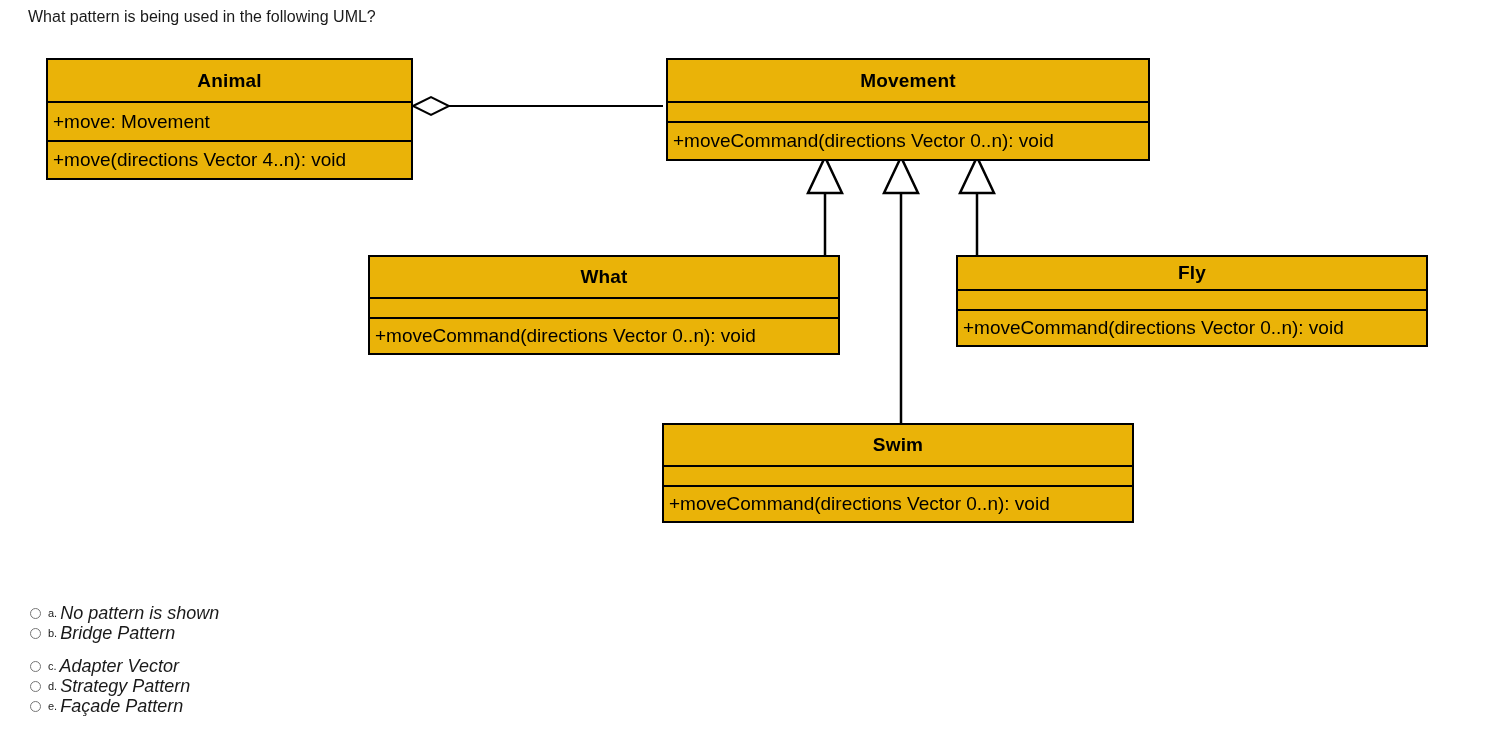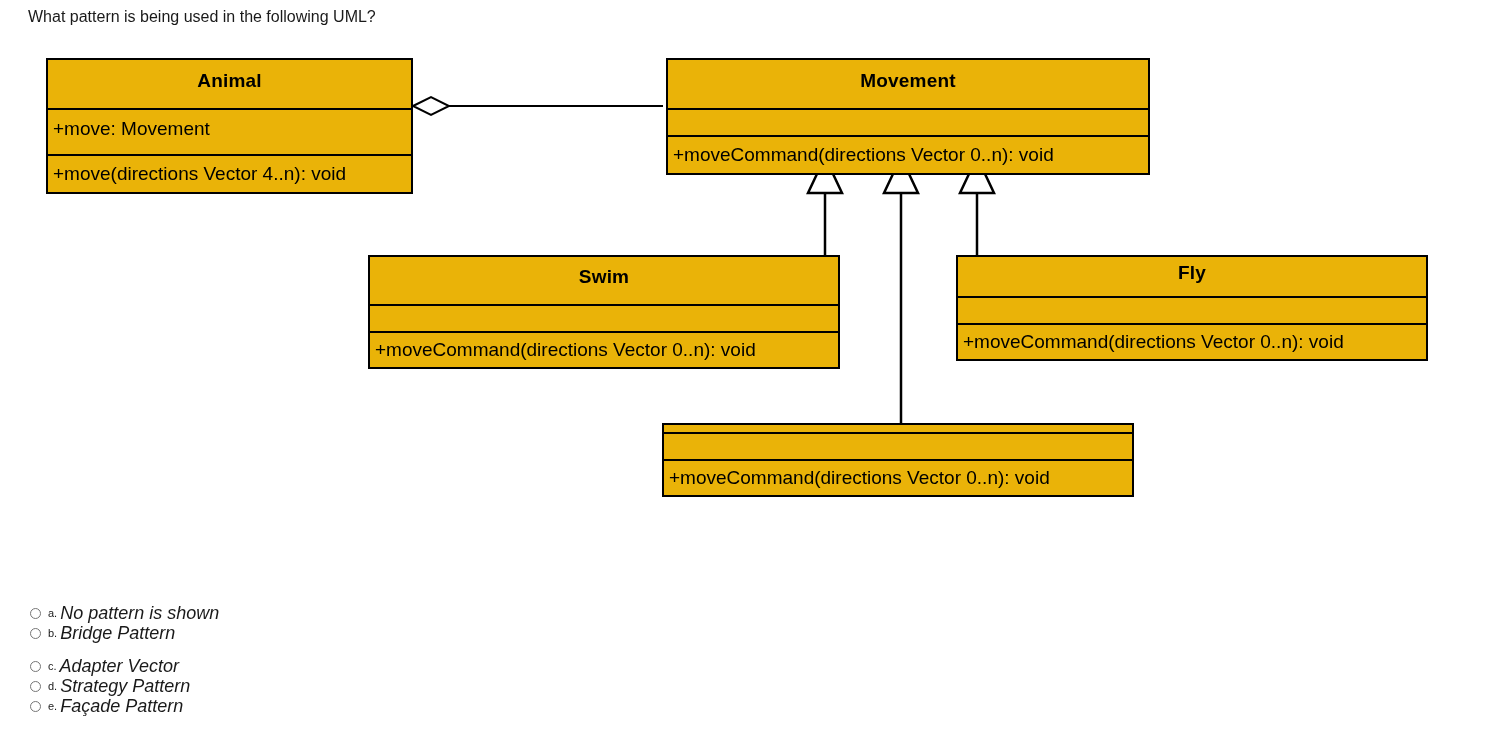--- a/index.html
+++ b/index.html
@@ -61,21 +61,20 @@
     justify-content: center;
   }
   .uml-attrs, .uml-ops {
     box-sizing: border-box;
     border-top: 2px solid #000000;
     font-size: 19px;
     display: flex;
     align-items: center;
     padding-left: 5px;
     white-space: nowrap;
-    margin-top: 7px;
   }
   .uml-attrs.empty {
     height: 20px;
     padding: 0;
   }
 
   
   #class-animal      { left: 46px;  top: 58px;  width: 367px; }
   #class-animal   .uml-name  { height: 41px; }
   #class-animal   .uml-attrs { height: 39px; }
@@ -169,32 +168,33 @@
     <div class="uml-ops">+move(directions Vector 4..n): void</div>
   </div>
 
   <div class="uml-class" id="class-movement">
     <div class="uml-name">Movement</div>
     <div class="uml-attrs empty"></div>
     <div class="uml-ops">+moveCommand(directions Vector 0..n): void</div>
   </div>
 
   <div class="uml-class" id="class-walk">
-    <div class="uml-name">Swim</div>
+    <div class="uml-name">What</div>
     <div class="uml-attrs empty"></div>
     <div class="uml-ops">+moveCommand(directions Vector 0..n): void</div>
   </div>
 
   <div class="uml-class" id="class-fly">
     <div class="uml-name">Fly</div>
     <div class="uml-attrs empty"></div>
     <div class="uml-ops">+moveCommand(directions Vector 0..n): void</div>
   </div>
 
   <div class="uml-class" id="class-swim">
+    <div class="uml-name">Swim</div>
     <div class="uml-attrs empty"></div>
     <div class="uml-ops">+moveCommand(directions Vector 0..n): void</div>
   </div>
 
 </div>
 
 <div id="answer-options">
 
   <div class="option-row">
     <span class="radio-mark"></span>

